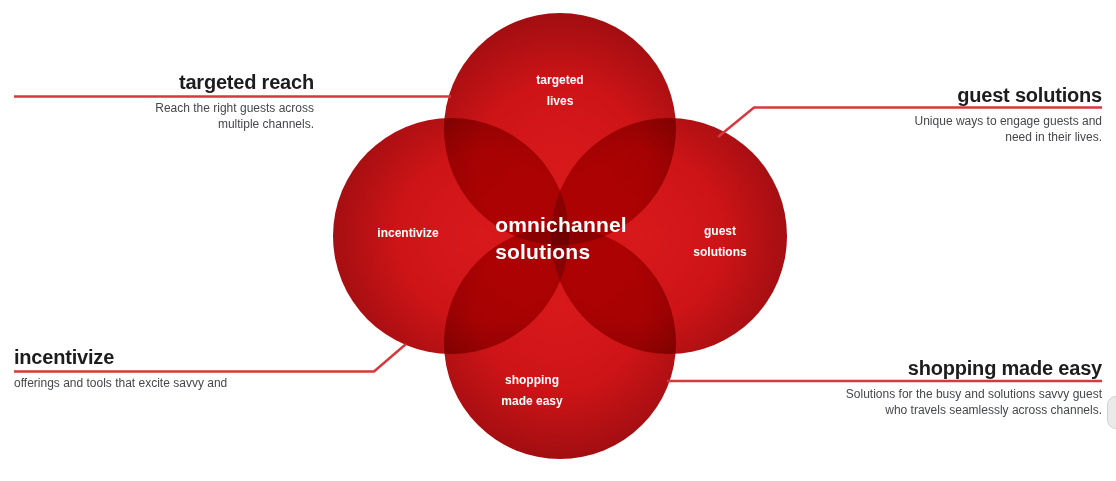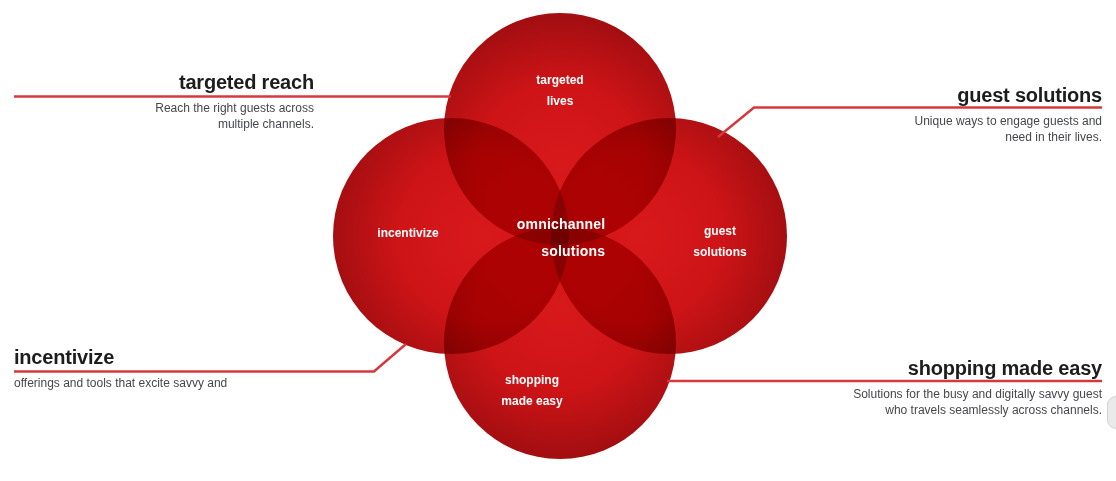--- a/index.html
+++ b/index.html
@@ -12,22 +12,22 @@
 
   
   .circle-label{
     position:absolute;z-index:2;transform:translate(-50%,-50%);
     color:#ffffff;font-weight:700;font-size:12px;line-height:21px;
     text-align:center;white-space:nowrap;
   }
   .circle-label .ln{display:block;}
   .center-label{
     position:absolute;z-index:2;transform:translate(-50%,-50%);
-    color:#ffffff;font-weight:700;font-size:14px;line-height:27px;
-    text-align:right;white-space:nowrap;letter-spacing:.2px;
+    color:#ffffff;font-weight:700;font-size:21px;line-height:27px;
+    text-align:left;white-space:nowrap;letter-spacing:.2px;
   }
   .center-label .ln{display:block;}
 
   
   .ann{position:absolute;z-index:3;}
   .ann h3{
     margin:0;font-size:20px;line-height:24px;font-weight:700;
     color:#1d1d1d;letter-spacing:-0.2px;
   }
   .ann .body{margin-top:7px;font-size:12px;line-height:15.5px;color:#45474c;}
@@ -130,20 +130,20 @@
   <div class="ann bl">
     <h3>incentivize</h3>
     <div class="body">
       <span class="ln">offerings and tools that excite savvy and</span>
     </div>
   </div>
 
   <div class="ann br align-right">
     <h3>shopping made easy</h3>
     <div class="body">
-      <span class="ln">Solutions for the busy and digitally savvy guest</span>
+      <span class="ln">Solutions for the busy and solutions savvy guest</span>
       <span class="ln">who travels seamlessly across channels.</span>
     </div>
   </div>
 
   <div class="edge-artifact"></div>
 
 </div>
 
 </body></html>

